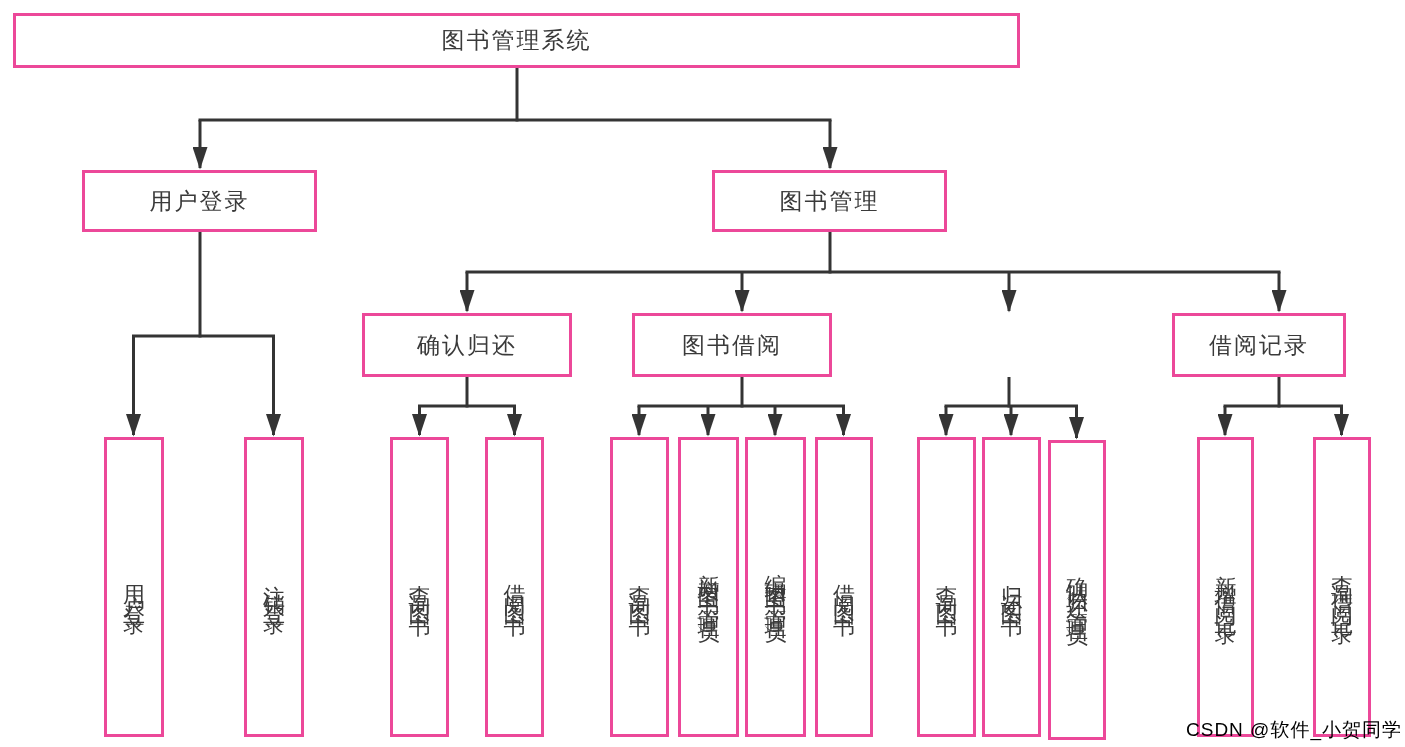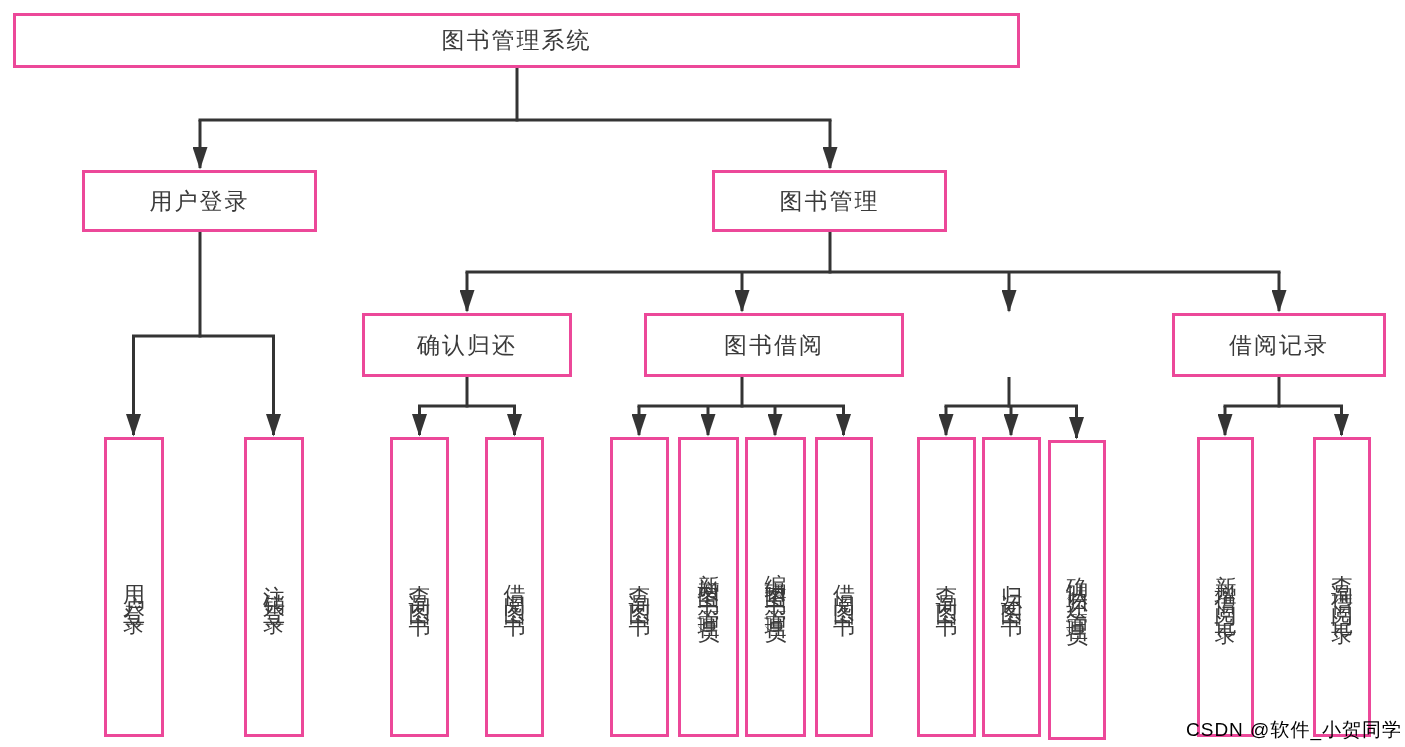--- a/index.html
+++ b/index.html
@@ -47,23 +47,23 @@
     line-height: 1;
   }
   .leaf.long {
     letter-spacing: 7px;
   }
   
   #n-root      { left: 13px;   top: 13px;  width: 1007px; height: 55px; }
   #n-login     { left: 82px;   top: 170px; width: 235px;  height: 62px; }
   #n-manage    { left: 712px;  top: 170px; width: 235px;  height: 62px; }
   #n-recommend { left: 362px;  top: 313px; width: 210px;  height: 64px; }
-  #n-borrow    { left: 632px;  top: 313px; width: 260px;  height: 64px; margin-left: 12px; }
+  #n-borrow    { left: 632px;  top: 313px; width: 200px;  height: 64px; }
   #n-current   { left: 900px;  top: 313px; width: 218px;  height: 64px; }
-  #n-records   { left: 1172px; top: 313px; width: 214px;  height: 64px; }
+  #n-records   { left: 1172px; top: 313px; width: 174px;  height: 64px; }
   #l-user-login    { left: 104px;  top: 437px; width: 60px; height: 300px; }
   #l-logout        { left: 244px;  top: 437px; width: 60px; height: 300px; }
   #l-rec-query     { left: 390px;  top: 437px; width: 59px; height: 300px; }
   #l-rec-borrow    { left: 485px;  top: 437px; width: 59px; height: 300px; }
   #l-bb-query      { left: 610px;  top: 437px; width: 59px; height: 300px; }
   #l-bb-add        { left: 678px;  top: 437px; width: 61px; height: 300px; }
   #l-bb-edit       { left: 745px;  top: 437px; width: 61px; height: 300px; }
   #l-bb-borrow     { left: 815px;  top: 437px; width: 58px; height: 300px; }
   #l-cb-query      { left: 917px;  top: 437px; width: 59px; height: 300px; }
   #l-cb-return     { left: 982px;  top: 437px; width: 59px; height: 300px; }

